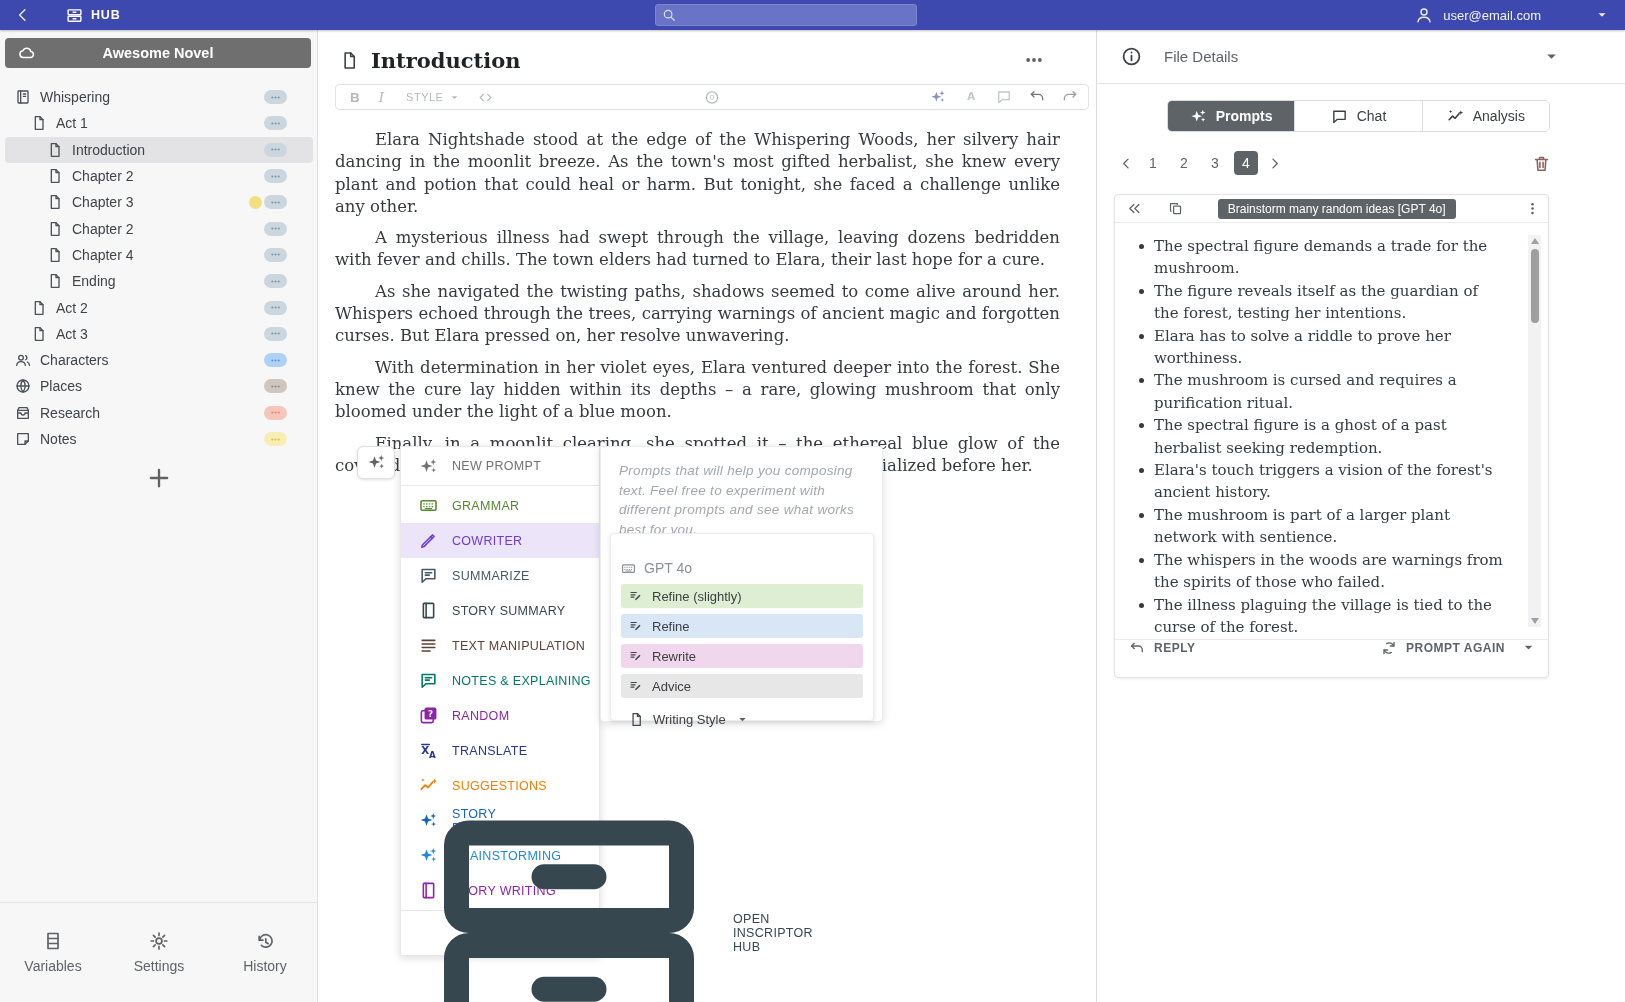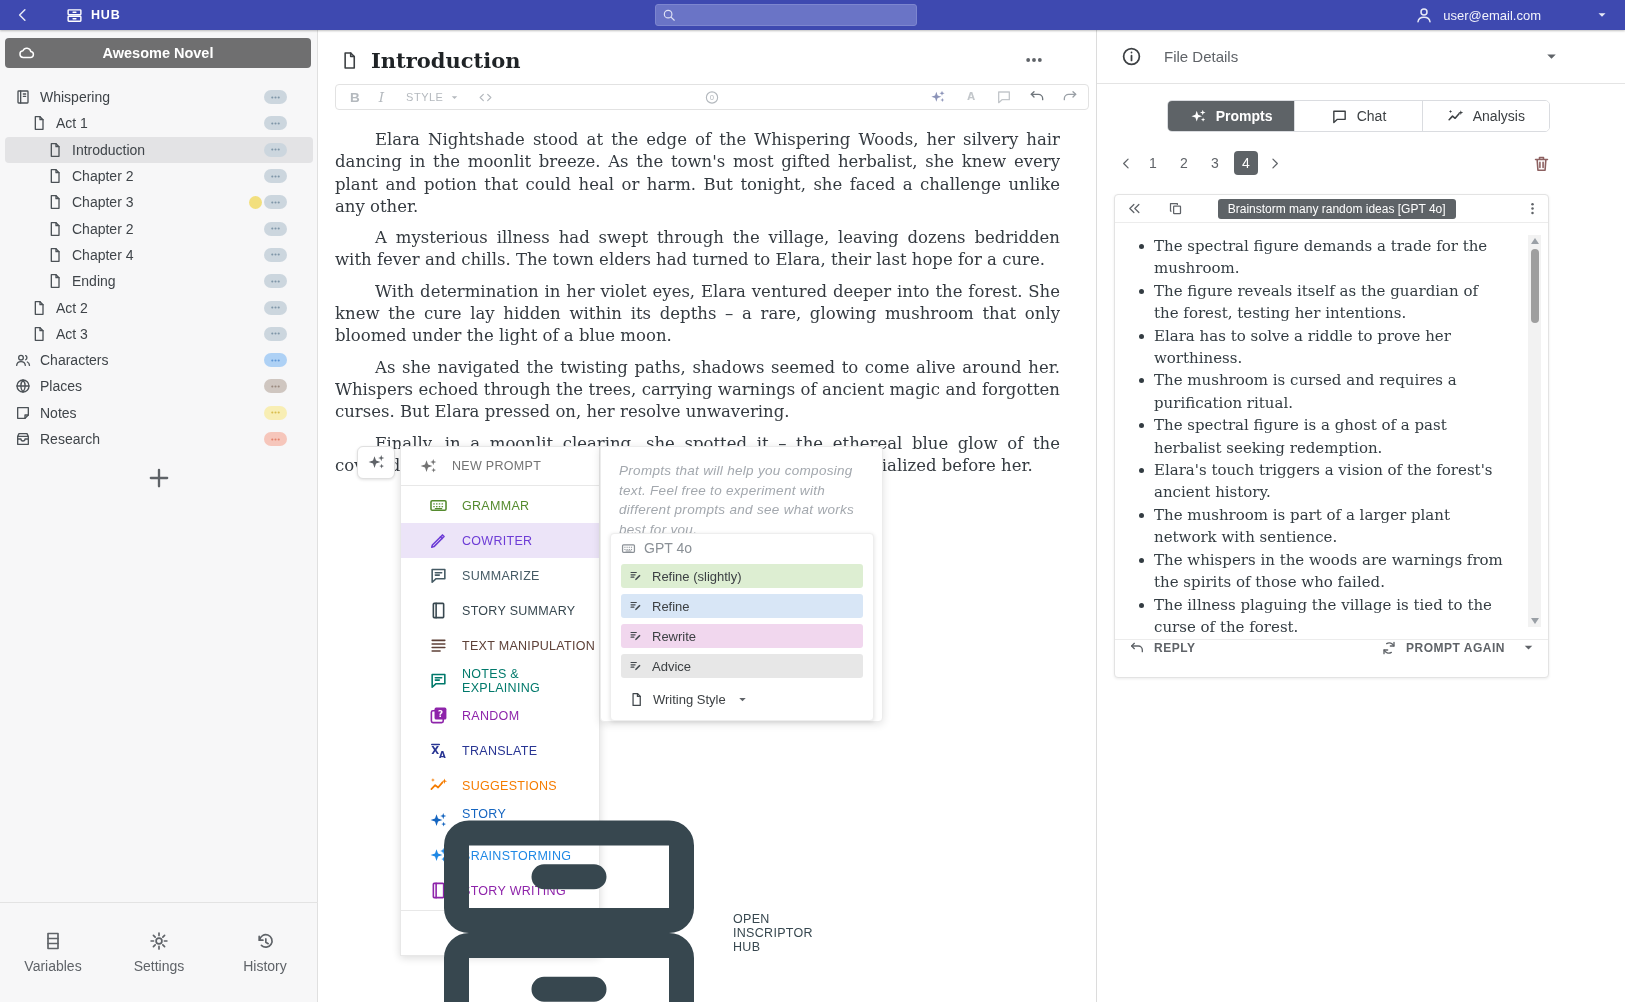--- a/index.html
+++ b/index.html
@@ -77,31 +77,31 @@
   
   .fly-trigger { position:absolute; left:38px; top:416px; width:38px; height:33px; background:#fff;
                  border:1px solid #e0e0e0; border-radius:6px; box-shadow:0 1px 3px rgba(0,0,0,.12);
                  display:flex; align-items:center; justify-content:center; cursor:pointer;}
   .fly-trigger .icon { width:19px; height:19px; color:#5f6368;}
   .fly-menu { position:absolute; left:81px; top:416px; width:200px; height:510px; background:#fff;
               border:1px solid #e8e8e8; box-shadow:0 2px 8px rgba(0,0,0,.14); display:flex; flex-direction:column;}
   .fm-top { height:44px; display:flex; align-items:center; padding-left:18px; cursor:pointer; }
   .fm-divider { height:1px; background:#e8e8e8; }
   .fm-list { flex:1; padding:2px 0; }
-  .fm-row { height:35px; display:flex; align-items:center; padding-left:28px; cursor:pointer;}
+  .fm-row { height:35px; display:flex; align-items:center; padding-left:18px; cursor:pointer;}
   .fm-row.menu-active { background:#ece4f8; }
   .fm-row .icon, .fm-top .icon { width:19px; height:19px; }
   .fm-label { font-size:12.5px; font-weight:500; letter-spacing:.3px; margin-left:14px; }
   .fm-bottom { height:44px; display:flex; align-items:center; padding-left:18px; cursor:pointer;}
   .fly-sub { position:absolute; left:281px; top:416px; width:283px; height:276px; background:#fff;
              border:1px solid #ececec; border-radius:0 4px 4px 4px; box-shadow:0 2px 8px rgba(0,0,0,.12);}
   .sub-desc { font-size:13.5px; font-style:italic; color:#a3a8ae; line-height:19.5px; padding:14px 18px 0 18px;
               letter-spacing:.3px;}
   .sub-card { position:absolute; left:9px; top:86px; width:264px; height:188px; background:#fff;
-              border:1px solid #eee; border-radius:4px; box-shadow:0 1px 4px rgba(0,0,0,.12); padding-top:4px;}
+              border:1px solid #eee; border-radius:4px; box-shadow:0 1px 4px rgba(0,0,0,.12); padding-top:24px;}
   .sc-head { display:flex; align-items:center; padding-left:10px; color:#8a9096; height:20px;}
   .sc-head .icon { width:15px; height:15px; }
   .sc-model { font-size:14px; margin-left:8px; }
   .sc-row { height:24px; margin:6px 10px 0 10px; border-radius:3px; display:flex; align-items:center;
             padding-left:8px; cursor:pointer;}
   .sc-row .icon { width:14px; height:14px; color:#41474c; }
   .sc-row-label { font-size:13px; color:#3c4043; margin-left:9px;}
   .sc-style { height:26px; margin:8px 10px 0 10px; display:flex; align-items:center; padding-left:8px; cursor:pointer;}
   .sc-style .icon.f { width:15px; height:15px; color:#41474c;}
   .sc-style-label { font-size:13px; color:#3c4043; margin-left:9px;}
@@ -487,51 +487,51 @@
               </g>
             </svg>
           </span>
         </span>
       </div>
 
       <div class="tree-row">
         <span class="t-ind" style="padding-left: 10px;"></span>
         <span class="icon t-icon">
           <svg viewBox="0 0 24 24" fill="none" stroke="currentColor" stroke-width="2" stroke-linecap="round" stroke-linejoin="round">
+            <path d="M4 8l2-4h12l2 4M4 8v12h16V8z"></path>
+            <path d="M4 12h5a3 3 0 0 0 6 0h5"></path>
+          </svg>
+        </span>
+        <span class="t-label">Research</span>
+
+        <span class="t-pill" style="background-color: rgb(246, 198, 187);">
+          <span class="icon" style="color: rgb(226, 130, 108);">
+            <svg viewBox="0 0 24 24">
+              <g fill="currentColor">
+                <circle cx="5" cy="12" r="2.3"></circle>
+                <circle cx="12" cy="12" r="2.3"></circle>
+                <circle cx="19" cy="12" r="2.3"></circle>
+              </g>
+            </svg>
+          </span>
+        </span>
+      </div>
+
+      <div class="tree-row">
+        <span class="t-ind" style="padding-left: 10px;"></span>
+        <span class="icon t-icon">
+          <svg viewBox="0 0 24 24" fill="none" stroke="currentColor" stroke-width="2" stroke-linecap="round" stroke-linejoin="round">
             <path d="M4 4h16v11l-5 5H4z"></path>
             <path d="M15 20v-5h5"></path>
           </svg>
         </span>
         <span class="t-label">Notes</span>
 
         <span class="t-pill" style="background-color: rgb(248, 238, 180);">
           <span class="icon" style="color: rgb(216, 189, 78);">
-            <svg viewBox="0 0 24 24">
-              <g fill="currentColor">
-                <circle cx="5" cy="12" r="2.3"></circle>
-                <circle cx="12" cy="12" r="2.3"></circle>
-                <circle cx="19" cy="12" r="2.3"></circle>
-              </g>
-            </svg>
-          </span>
-        </span>
-      </div>
-
-      <div class="tree-row">
-        <span class="t-ind" style="padding-left: 10px;"></span>
-        <span class="icon t-icon">
-          <svg viewBox="0 0 24 24" fill="none" stroke="currentColor" stroke-width="2" stroke-linecap="round" stroke-linejoin="round">
-            <path d="M4 8l2-4h12l2 4M4 8v12h16V8z"></path>
-            <path d="M4 12h5a3 3 0 0 0 6 0h5"></path>
-          </svg>
-        </span>
-        <span class="t-label">Research</span>
-
-        <span class="t-pill" style="background-color: rgb(246, 198, 187);">
-          <span class="icon" style="color: rgb(226, 130, 108);">
             <svg viewBox="0 0 24 24">
               <g fill="currentColor">
                 <circle cx="5" cy="12" r="2.3"></circle>
                 <circle cx="12" cy="12" r="2.3"></circle>
                 <circle cx="19" cy="12" r="2.3"></circle>
               </g>
             </svg>
           </span>
         </span>
       </div>
@@ -652,23 +652,23 @@
         </span>
     </span>
   </div>
 
   <div class="doc-body">
 
       <p>Elara Nightshade stood at the edge of the Whispering Woods, her silvery hair dancing in the moonlit breeze. As the town's most gifted herbalist, she knew every plant and potion that could heal or harm. But tonight, she faced a challenge unlike any other.</p>
 
       <p>A mysterious illness had swept through the village, leaving dozens bedridden with fever and chills. The town elders had turned to Elara, their last hope for a cure.</p>
 
+      <p>As she navigated the twisting paths, shadows seemed to come alive around her. Whispers echoed through the trees, carrying warnings of ancient magic and forgotten curses. But Elara pressed on, her resolve unwavering.</p>
+
       <p>With determination in her violet eyes, Elara ventured deeper into the forest. She knew the cure lay hidden within its depths – a rare, glowing mushroom that only bloomed under the light of a blue moon.</p>
-
-      <p>As she navigated the twisting paths, shadows seemed to come alive around her. Whispers echoed through the trees, carrying warnings of ancient magic and forgotten curses. But Elara pressed on, her resolve unwavering.</p>
 
       <p>Finally, in a moonlit clearing, she spotted it – the ethereal blue glow of the coveted mushroom. As she reached for it, a spectral figure materialized before her.</p>
     </div>
 
   <div class="fly-trigger">
     <span class="icon">
         <svg viewBox="0 0 24 24" fill="currentColor">
           <path d="M9.5 4l1.9 5.6L17 11.5l-5.6 1.9L9.5 19l-1.9-5.6L2 11.5l5.6-1.9z"></path>
           <path d="M18 2.5l1 2.9 2.9 1-2.9 1-1 2.9-1-2.9-2.9-1 2.9-1z"></path>
           <path d="M18.5 13.5l.8 2.2 2.2.8-2.2.8-.8 2.2-.8-2.2-2.2-.8 2.2-.8z"></path>

